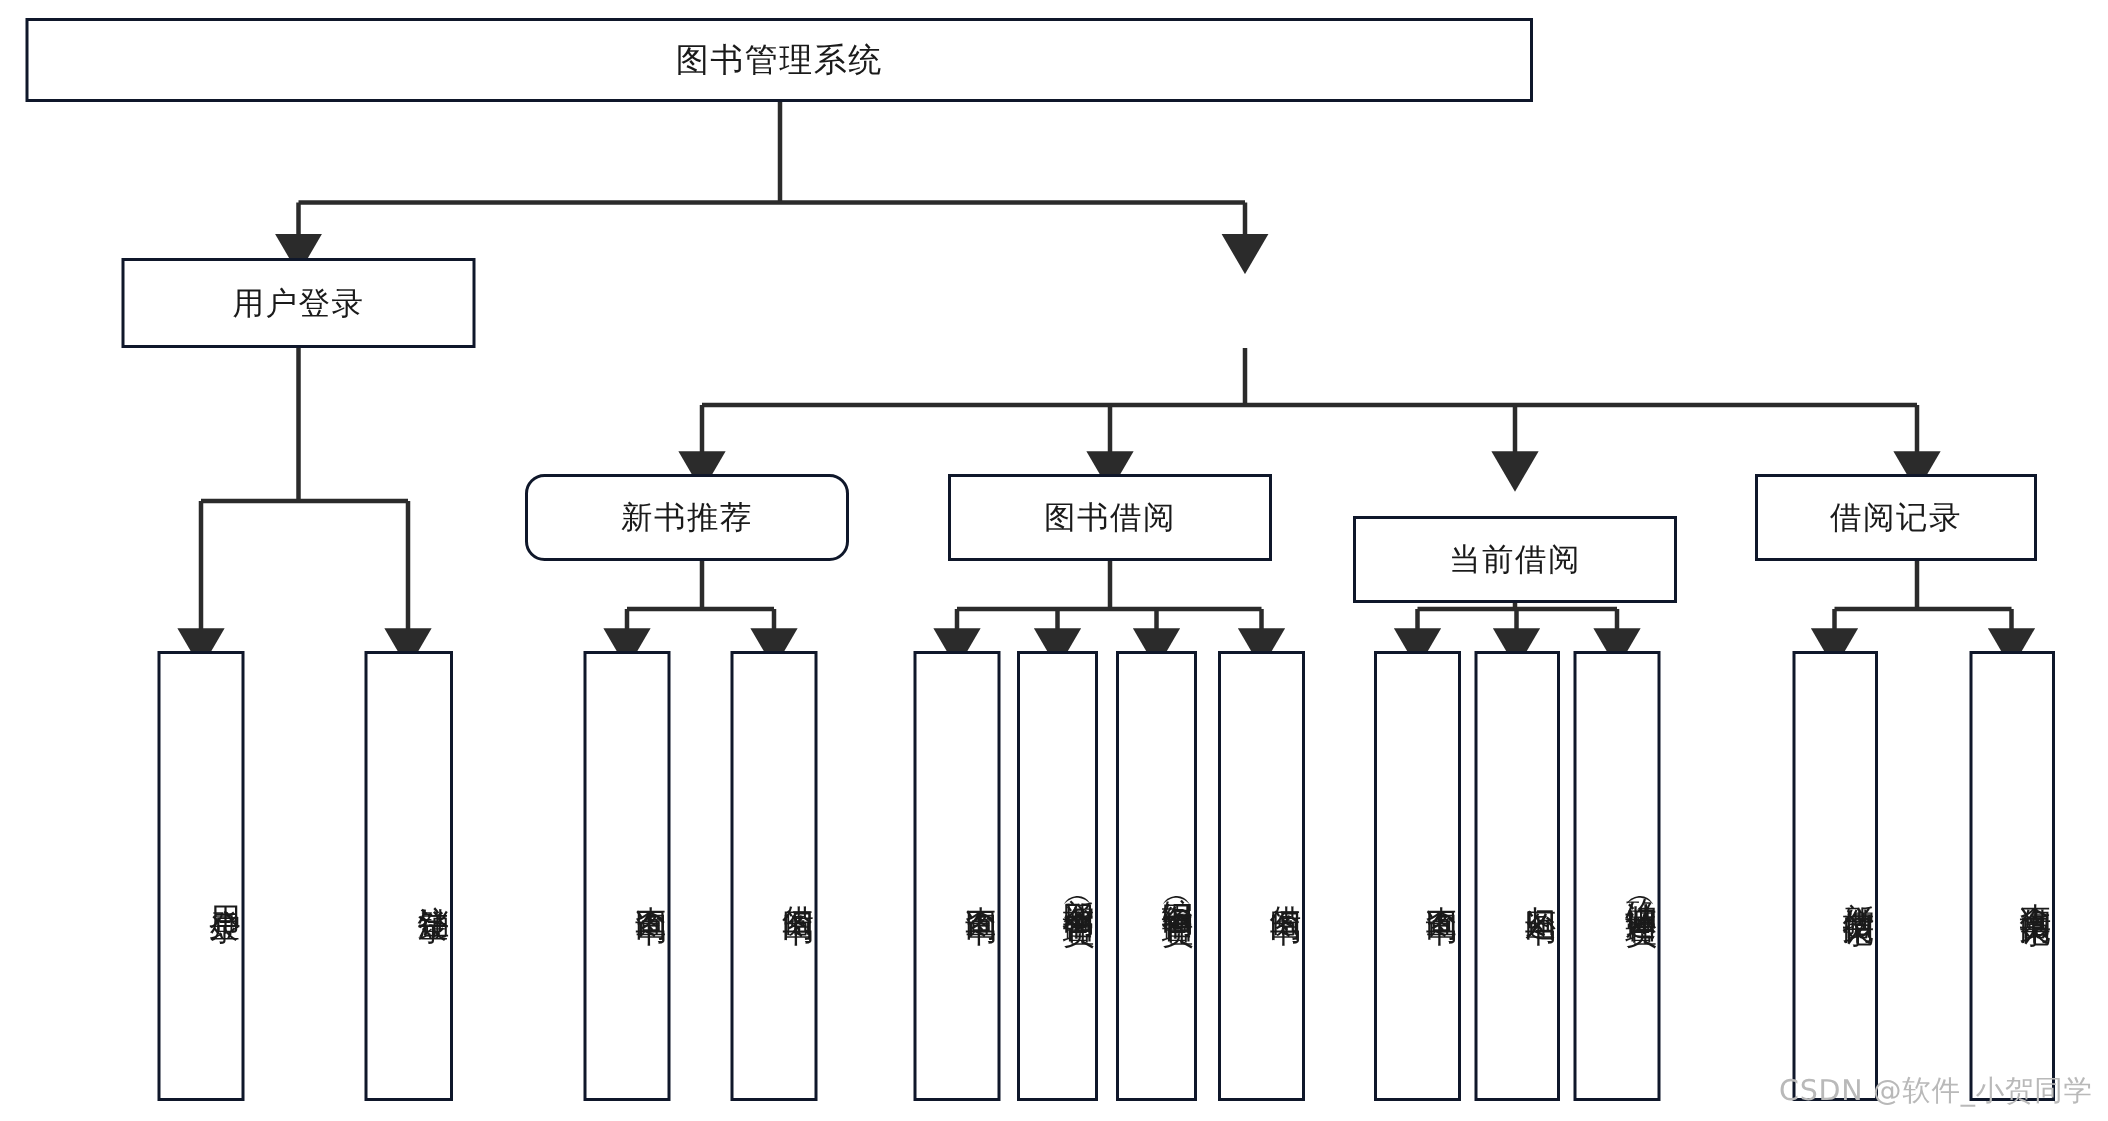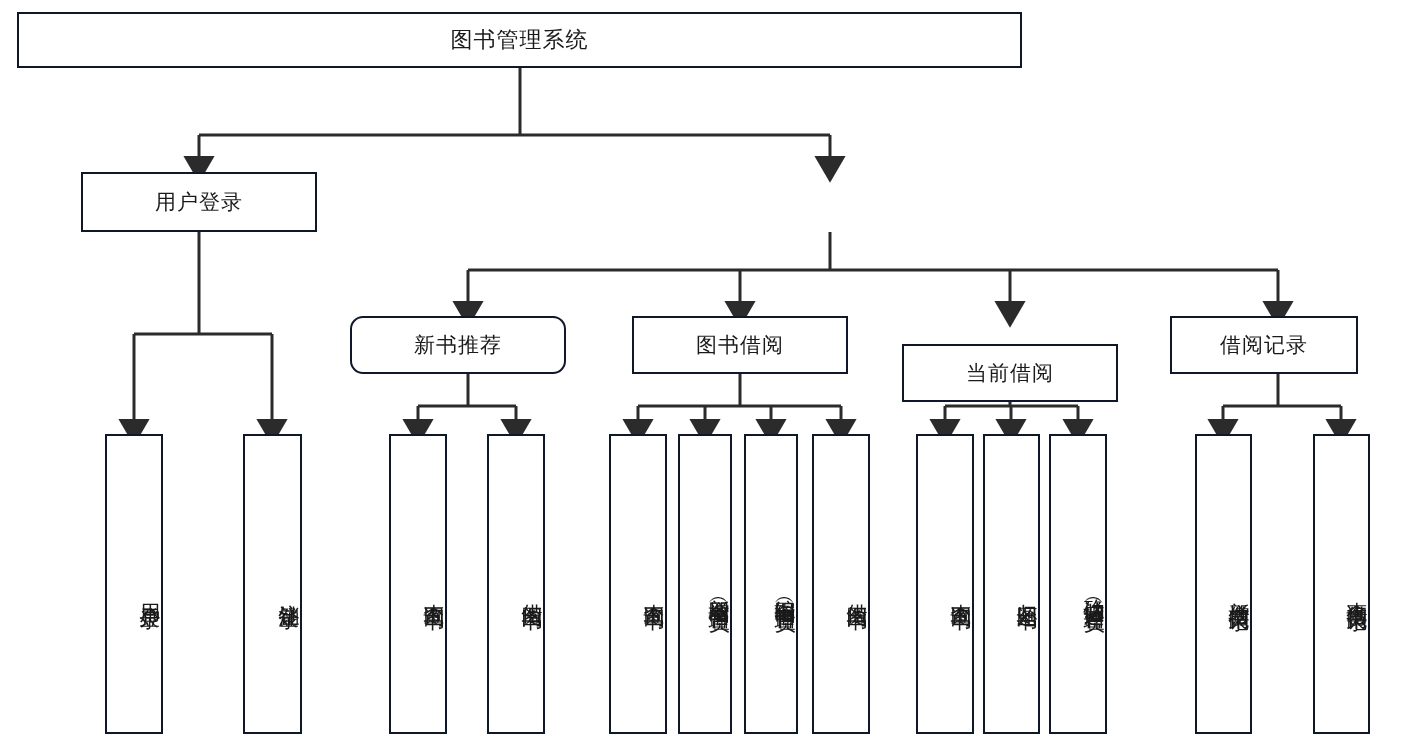--- a/index.html
+++ b/index.html
@@ -182,14 +182,15 @@
     <span class="vtext">确认归还（管理员）</span>
   </div>
 
   <div class="node vert" style="left:1195px; top:434px; width:57px; height:300px;">
     <span class="vtext">新增借阅记录</span>
   </div>
   <div class="node vert" style="left:1313px; top:434px; width:57px; height:300px;">
     <span class="vtext">查询借阅记录</span>
   </div>
 
+  <div class="watermark">CSDN @软件_小贺同学</div>
 
 </div>
 
 </body></html>

